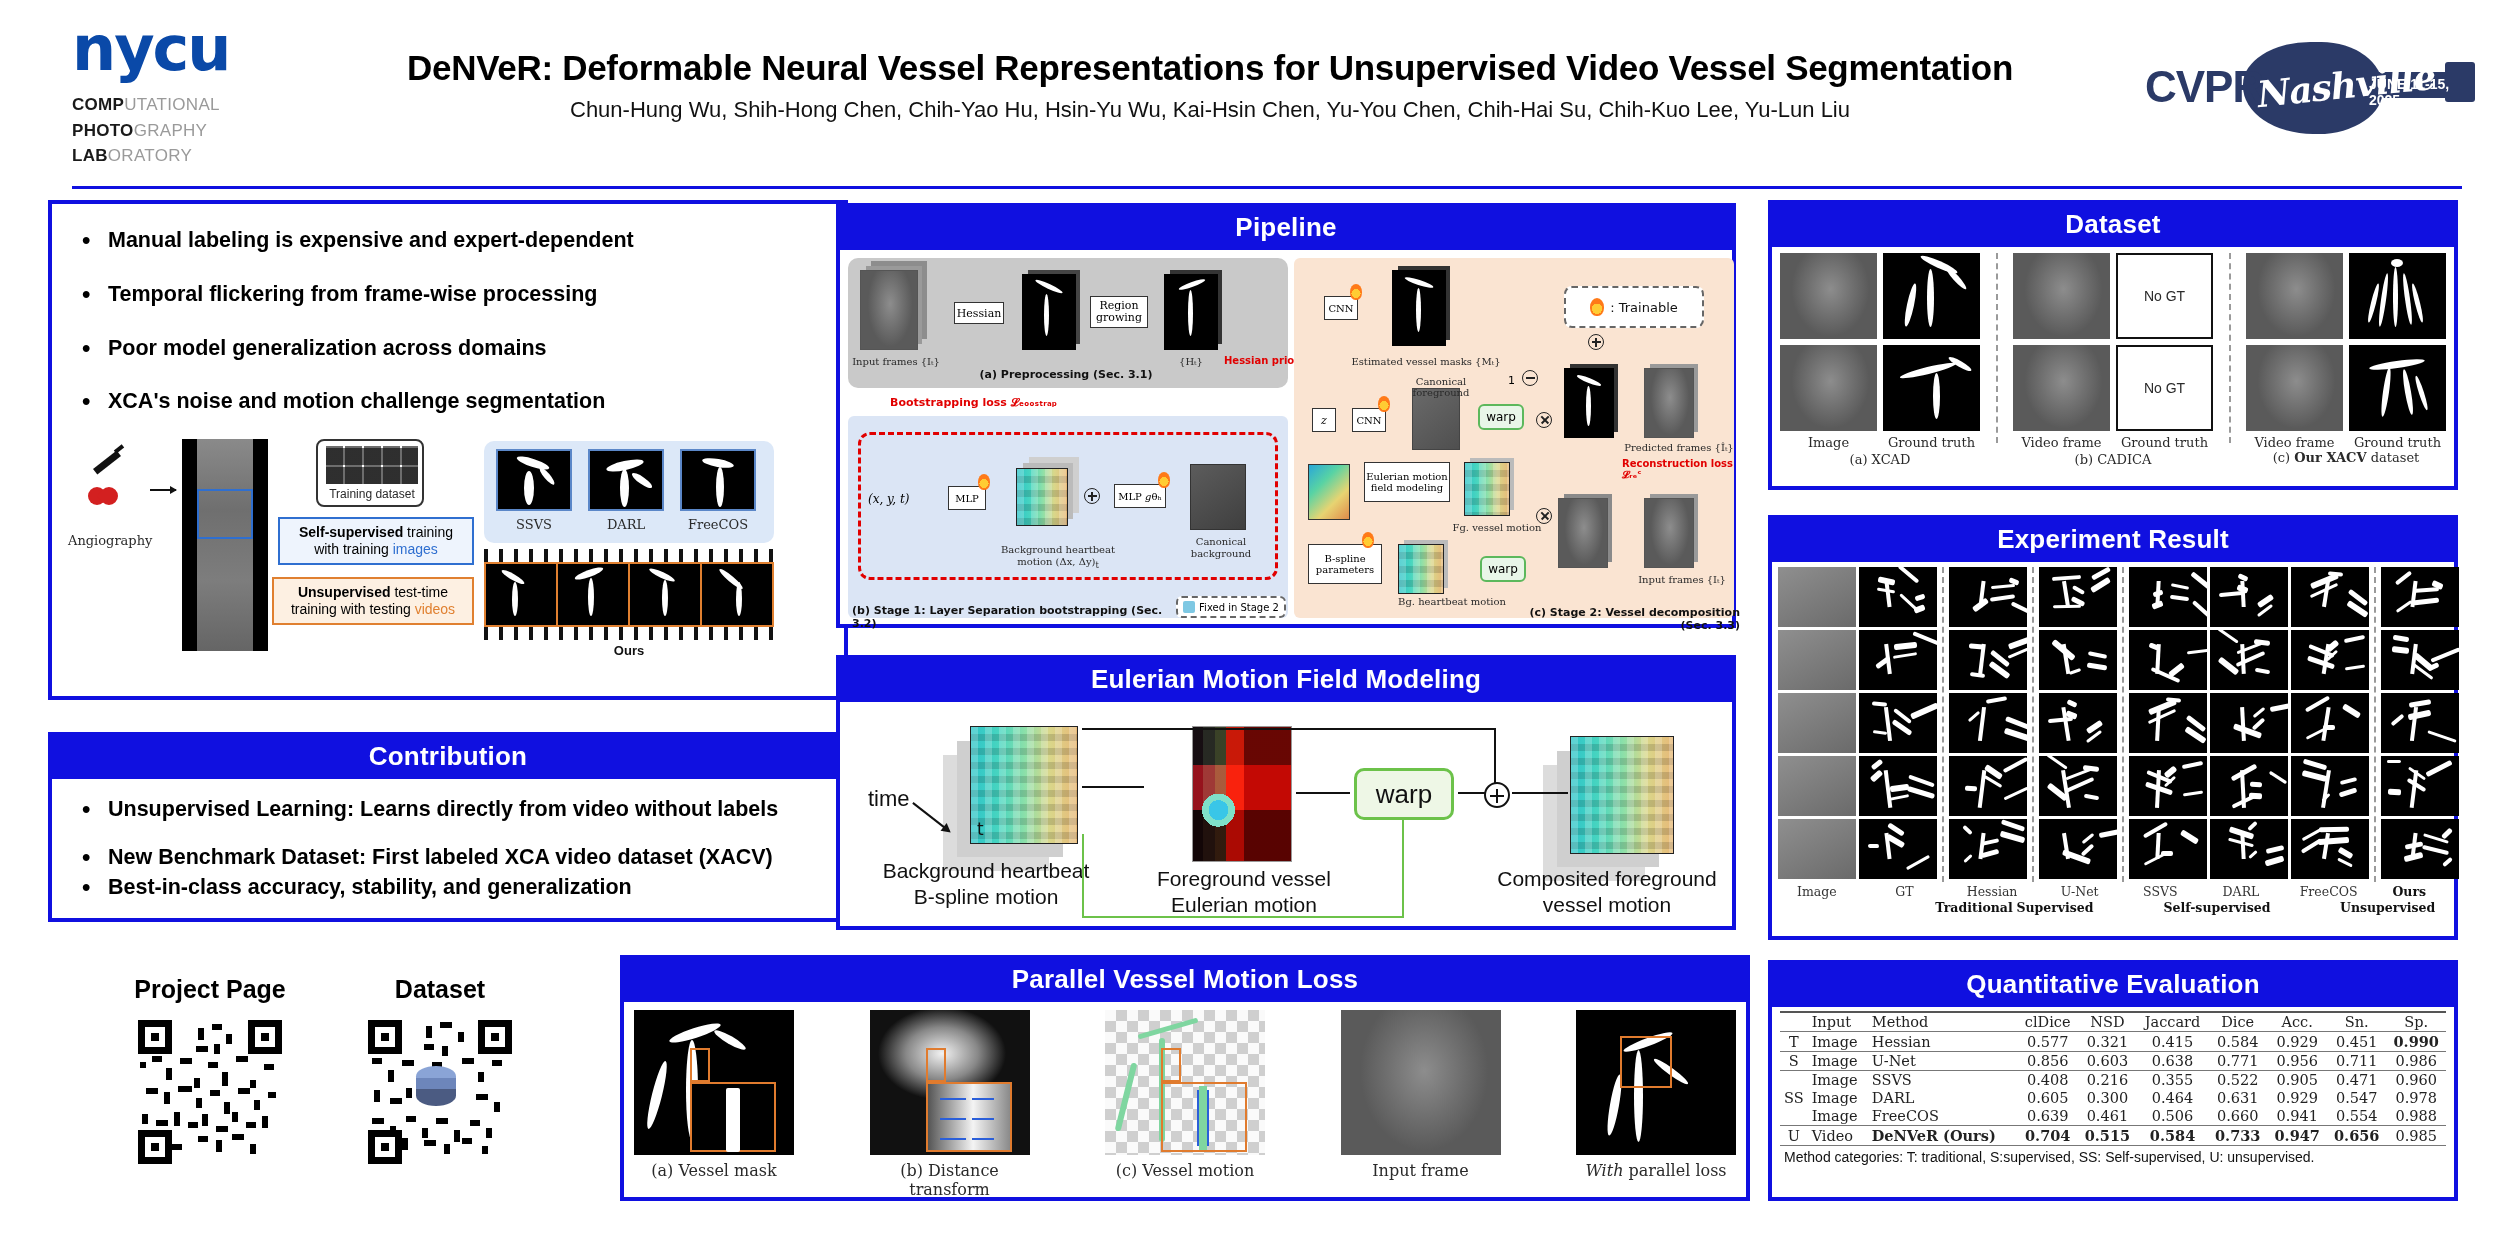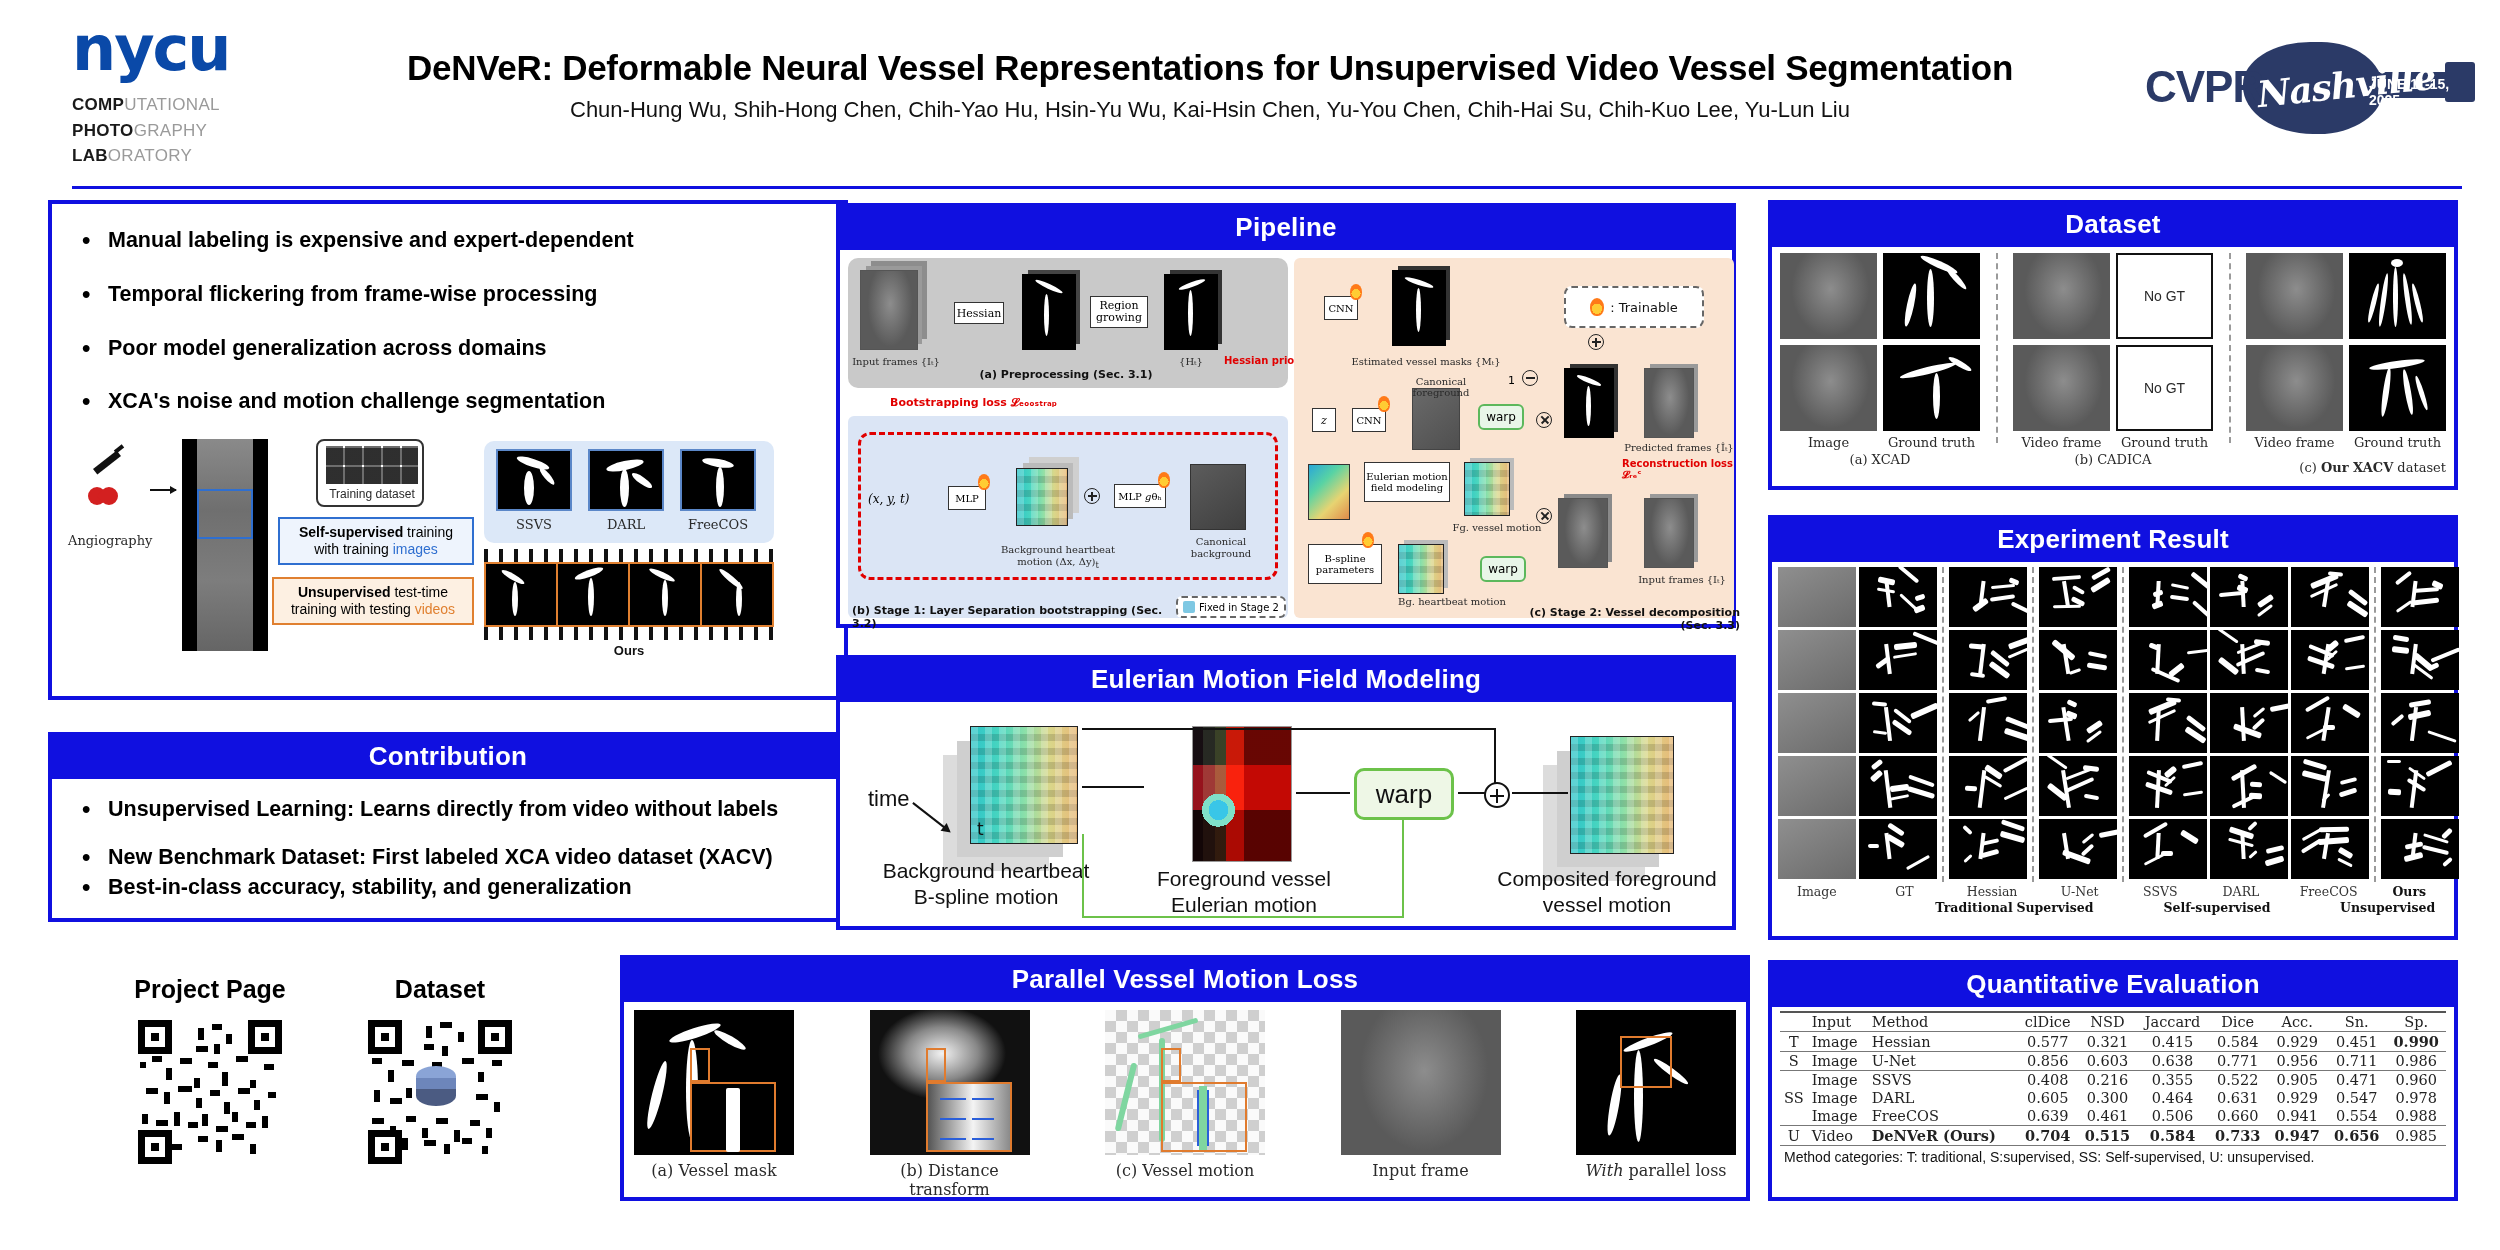--- a/index.html
+++ b/index.html
@@ -663,21 +663,21 @@
               <div class="vs" style="left:20px;top:16px;width:56px;height:7px;transform:rotate(-8deg);"></div>
               <div class="vs" style="left:34px;top:22px;width:6px;height:50px;transform:rotate(8deg);"></div>
               <div class="vs" style="left:56px;top:24px;width:6px;height:46px;transform:rotate(-10deg);"></div>
               <div class="vs" style="left:70px;top:30px;width:5px;height:36px;transform:rotate(-18deg);"></div>
             </div>
           </div>
           <div style="display:flex;gap:6px;margin-top:4px;">
             <div class="cap" style="width:97px;">Video frame</div>
             <div class="cap" style="width:97px;">Ground truth</div>
           </div>
-          <div class="cap" style="margin-top:10px;text-align:right;">(c) <b>Our XACV</b> dataset</div>
+          <div class="cap" style="margin-top:0;">(c) <b>Our XACV</b> dataset</div>
         </div>
       </div>
     </div>
   </div>
 </div>
 
 <div class="panel" style="left:1768px; top:515px; width:690px; height:425px;">
   <div class="panel-head">Experiment Result</div>
   <div class="panel-body" style="padding:5px 6px;">
     <div id="exp-grid" style="display:flex;gap:3px;align-items:flex-start;">

